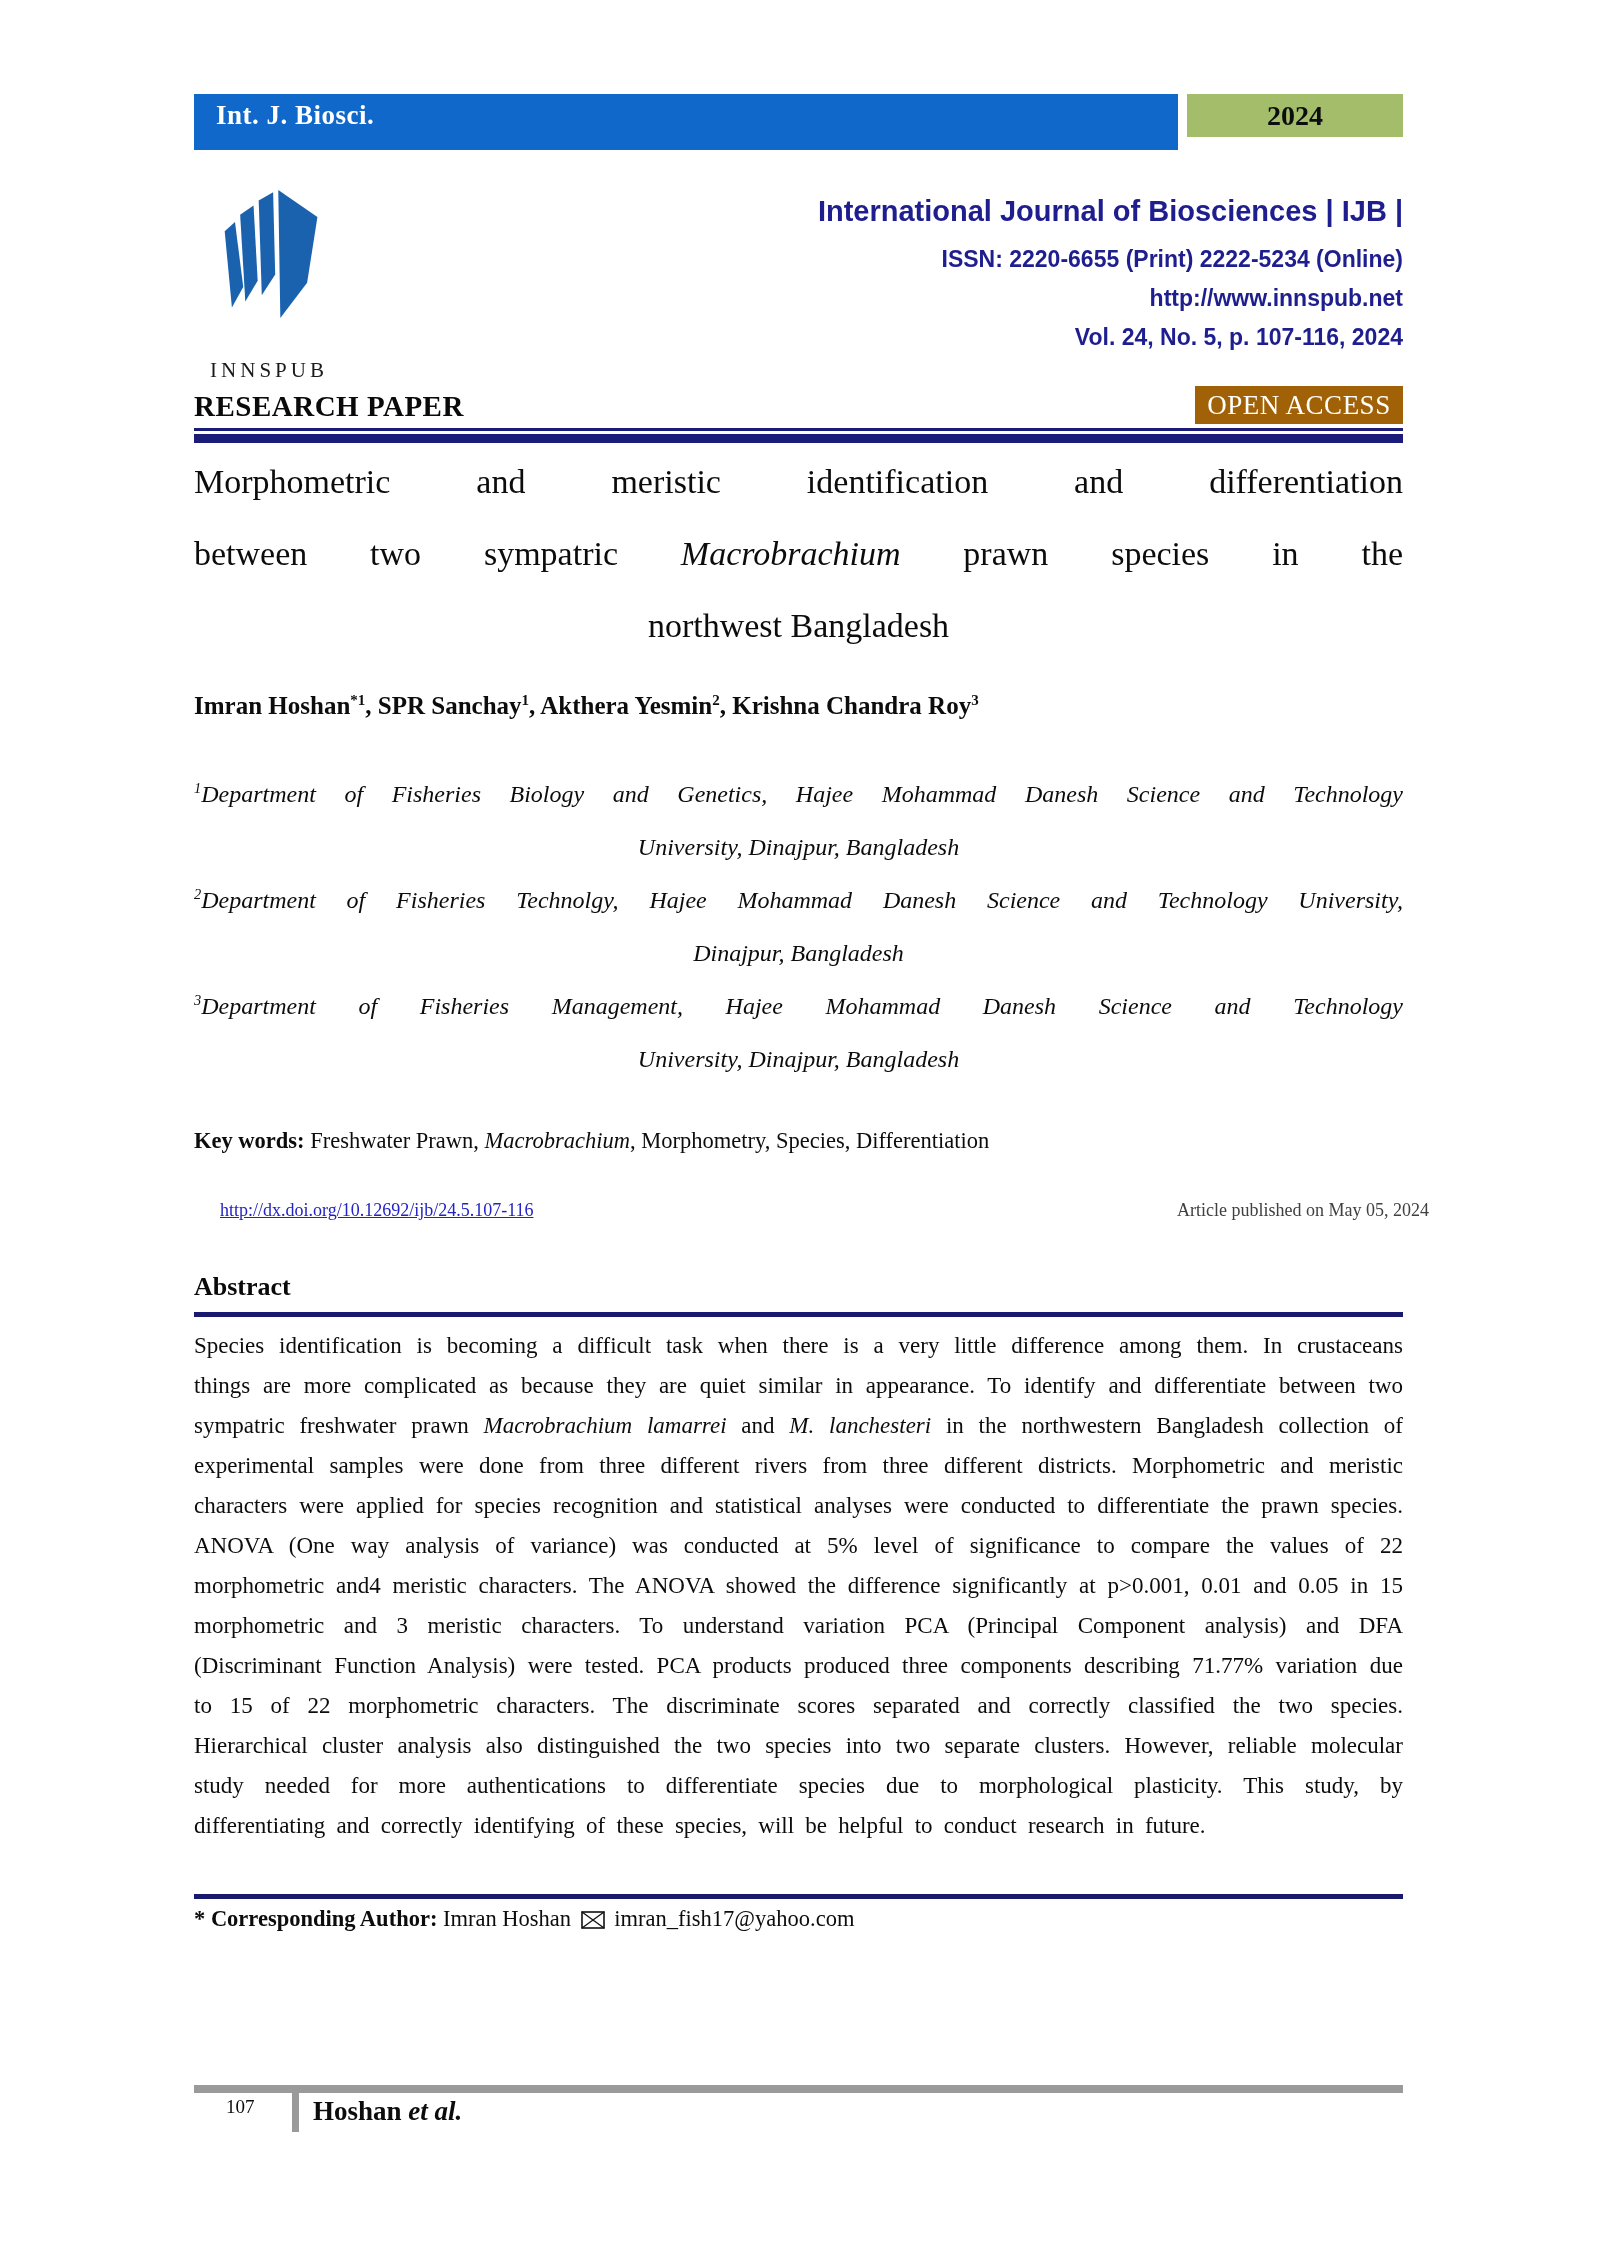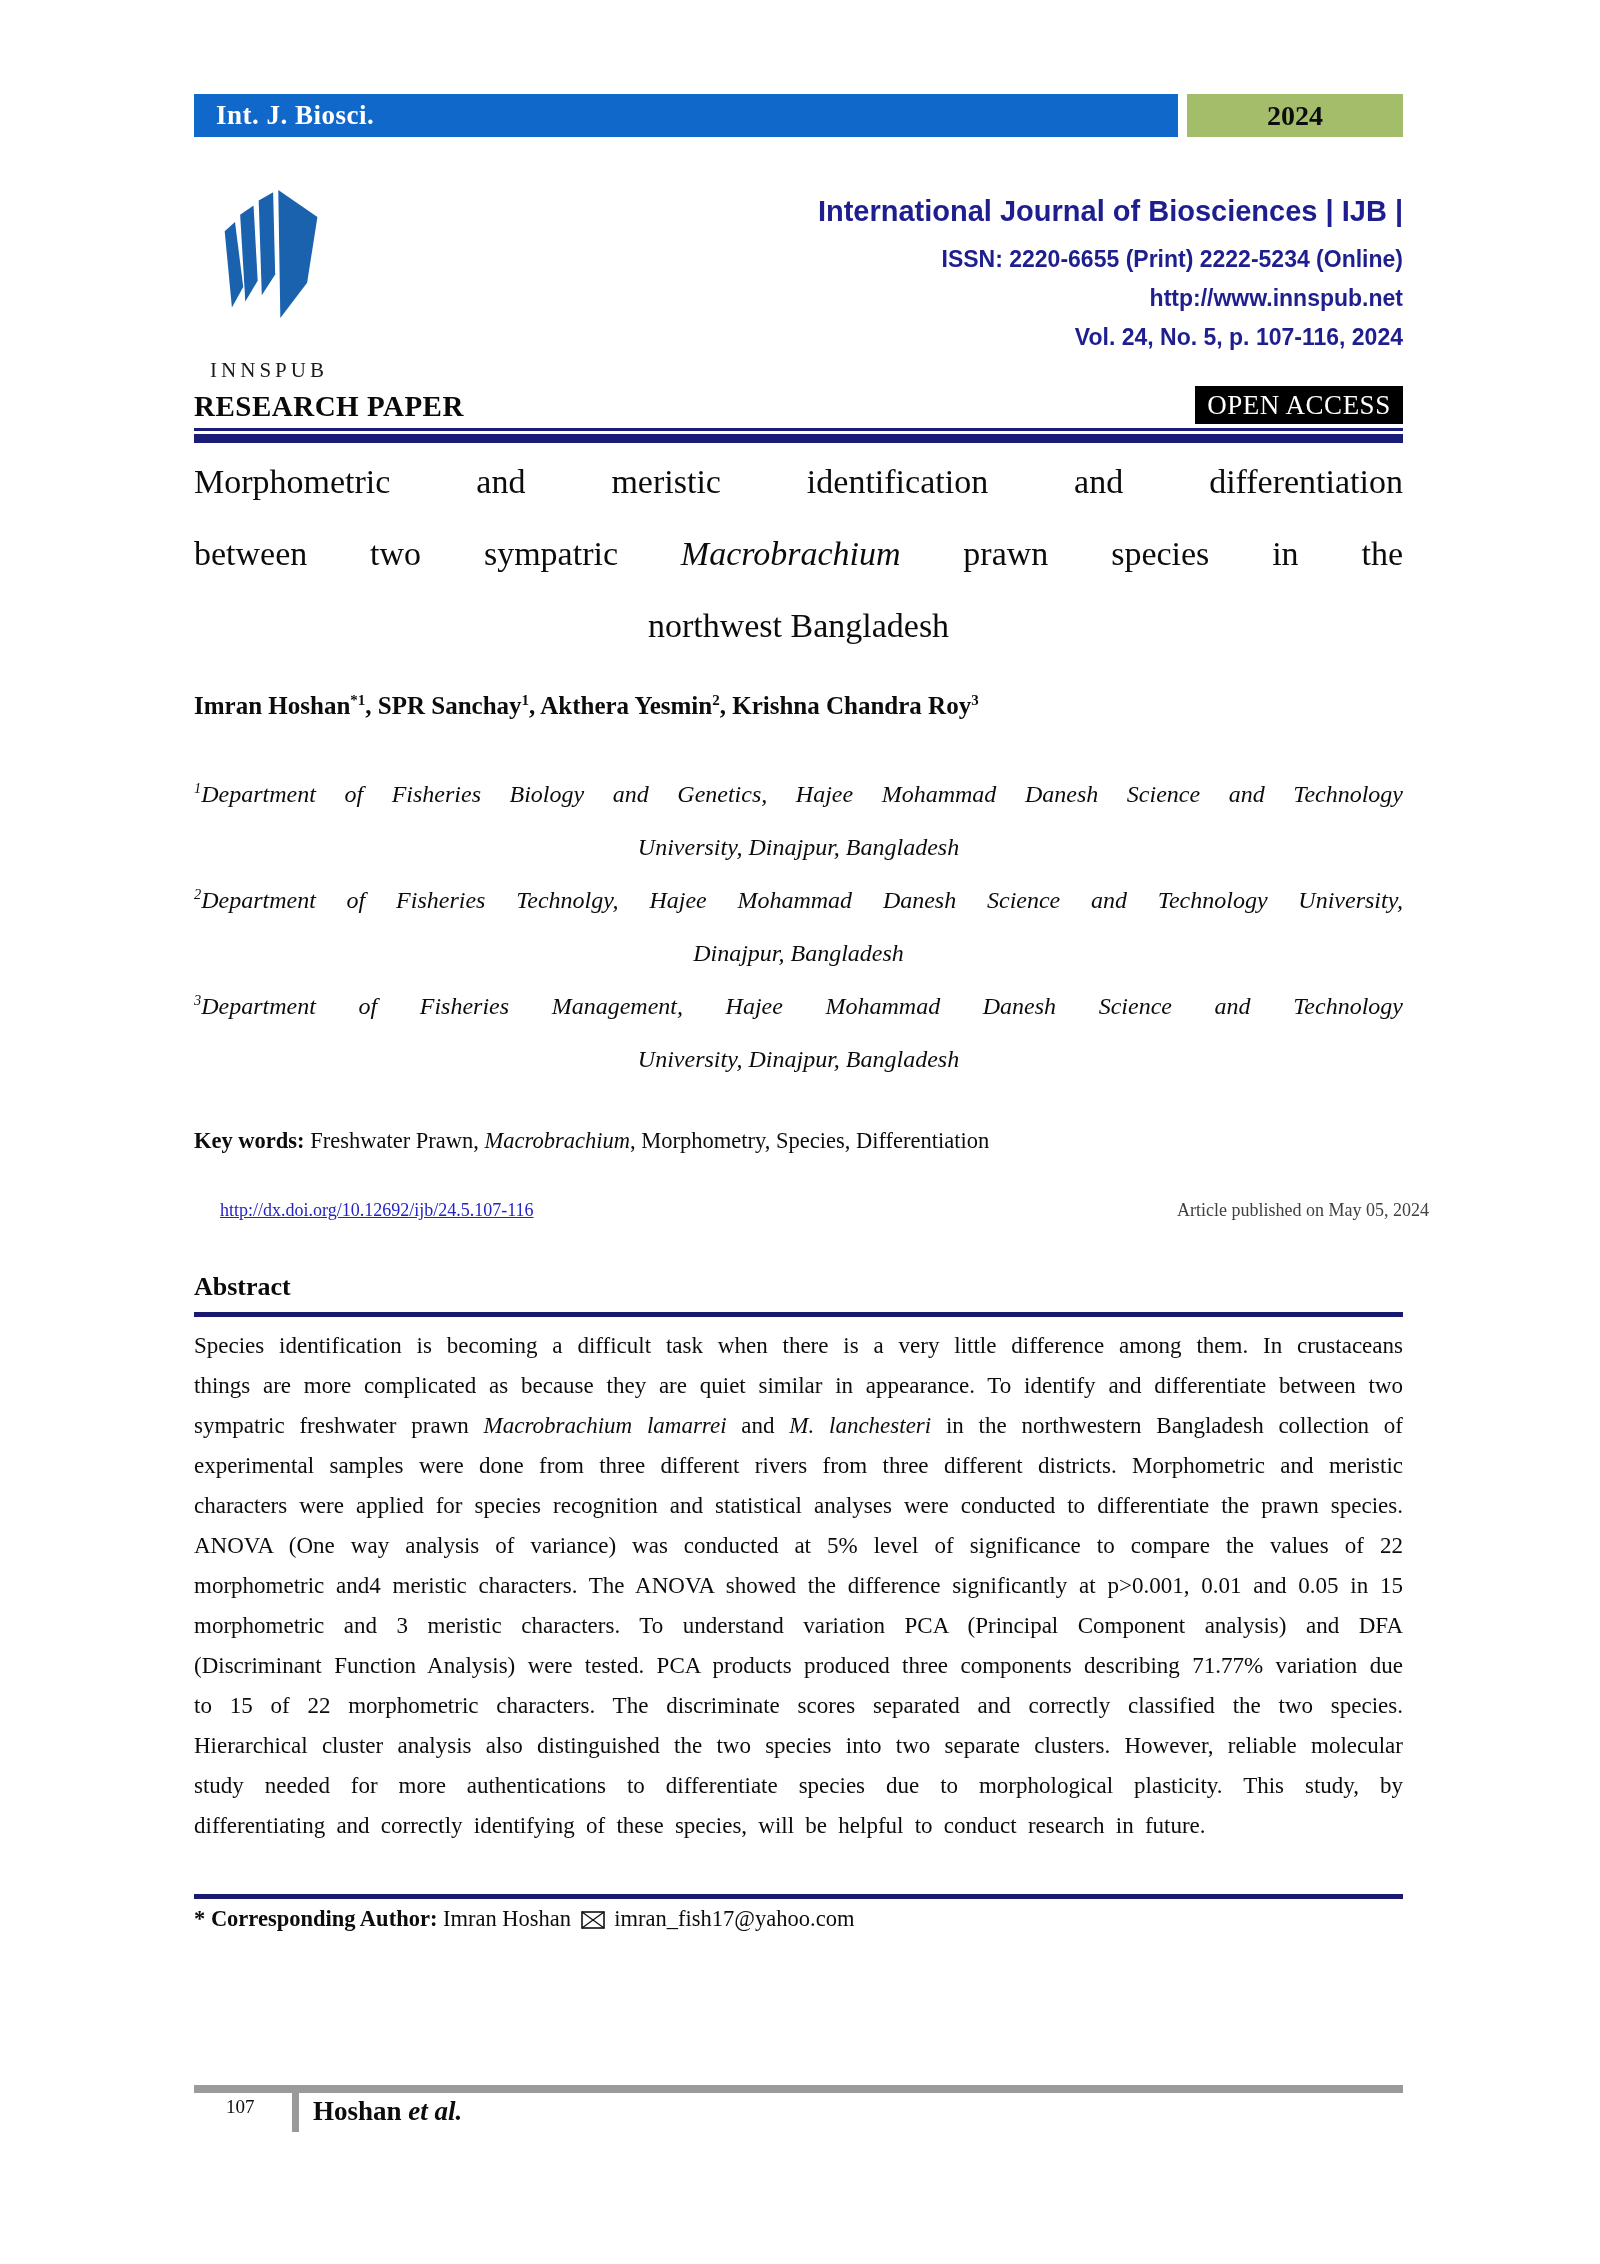--- a/index.html
+++ b/index.html
@@ -1,35 +1,35 @@
 <!DOCTYPE html>
 <html><head>
 <meta charset="utf-8">
 <style>
   html,body{margin:0;padding:0;background:#ffffff;}
   .page{position:relative;width:1600px;height:2264px;background:#ffffff;overflow:hidden;
         font-family:"Liberation Serif",serif;color:#111;}
   
-  .hdr-blue{position:absolute;left:194px;top:94px;width:984px;height:43px;background:#1168cb;
+  .hdr-blue{position:absolute;left:194px;top:94px;width:984px;height:56px;background:#1168cb;
             color:#fff;font-size:27px;line-height:43px;padding-left:22px;box-sizing:border-box;
             font-weight:bold;letter-spacing:.5px;}
   .hdr-year{position:absolute;left:1187px;top:94px;width:216px;height:43px;background:#a3bd6a;
             color:#0d0d0d;font-size:28px;line-height:43px;text-align:center;font-weight:bold;}
   
   .masthead{position:absolute;top:194px;right:197px;text-align:right;color:#1e1e8f;
             font-family:"Liberation Sans",sans-serif;font-weight:bold;}
   .m-title{font-size:29px;line-height:34px;margin-bottom:12px;}
   .m-line{font-size:23px;line-height:39px;}
   
   .logo{position:absolute;left:194px;top:186px;width:150px;text-align:center;}
   .logo svg{display:block;margin:0 auto;}
   .logo-name{font-size:21px;letter-spacing:4px;color:#1a1a1a;margin-top:2px;}
   
   .paper-type{position:absolute;left:194px;top:390px;font-size:29px;letter-spacing:.5px;color:#0a0a0a;font-weight:bold;}
-  .open-access{position:absolute;left:1195px;top:386px;width:208px;height:38px;background:#000000;
+  .open-access{position:absolute;left:1195px;top:386px;width:208px;height:38px;background:#a16207;
                color:#fff;font-size:27px;line-height:38px;text-align:center;letter-spacing:.5px;}
   .rule-thin{position:absolute;left:194px;top:428px;width:1209px;height:3px;background:#1b1b78;}
   .rule-thick{position:absolute;left:194px;top:434px;width:1209px;height:9px;background:#1b1b78;}
   
   .title{position:absolute;left:194px;top:446px;width:1209px;font-size:34px;color:#0c0c0c;}
   .title .tline{height:72px;line-height:72px;}
   .jl{text-align:justify;text-align-last:justify;}
   .ll{text-align:center;}
   
   .authors{position:absolute;left:194px;top:692px;width:1209px;font-size:25px;font-weight:bold;color:#0c0c0c;}

